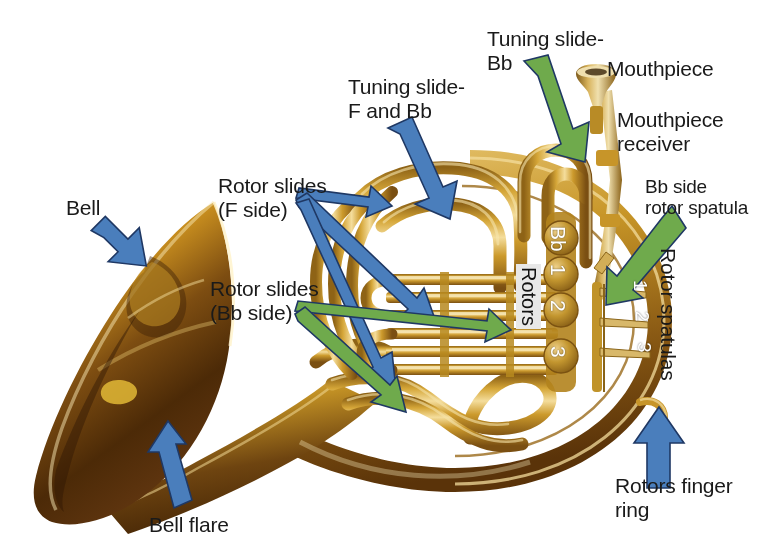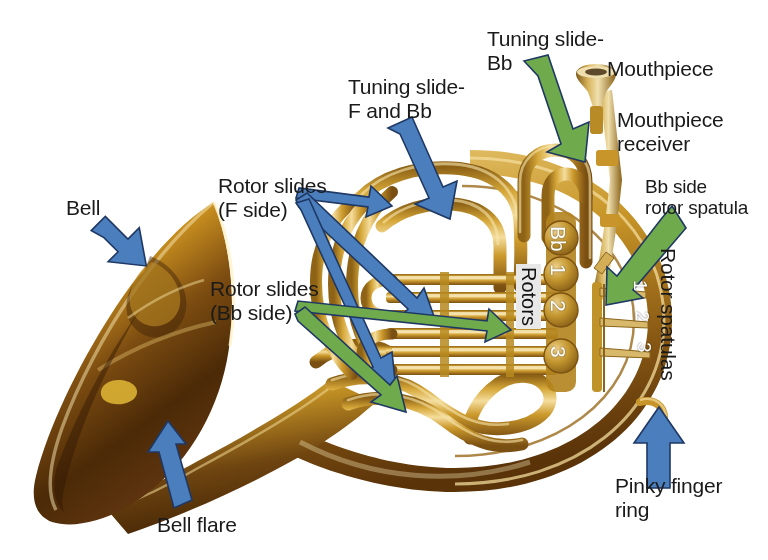--- a/index.html
+++ b/index.html
@@ -305,24 +305,24 @@
 Bb</div>
 
     <div class="lbl" style="left:607px; top:57px;">Mouthpiece</div>
 
     <div class="lbl" style="left:617px; top:108px;">Mouthpiece
 receiver</div>
 
     <div class="lbl small" style="left:645px; top:176px;">Bb side
 rotor spatula</div>
 
-    <div class="lbl" style="left:615px; top:474px;">Pinky finger
+    <div class="lbl" style="left:615px; top:474px;">Rotors finger
 ring</div>
 
-    <div class="lbl" style="left:157px; top:513px;">Bell flare</div>
+    <div class="lbl" style="left:149px; top:513px;">Bell flare</div>
 
     <div class="lbl rot90" style="left:680px; top:248px;">Rotor spatulas</div>
 
     <div class="rotors-tag rot90" style="left:541px; top:264px;">Rotors</div>
 
     <div class="valvenum rot90" style="left:570px; top:226px;">Bb</div>
     <div class="valvenum rot90" style="left:570px; top:264px;">1</div>
     <div class="valvenum rot90" style="left:570px; top:300px;">2</div>
     <div class="valvenum rot90" style="left:570px; top:346px;">3</div>
 

